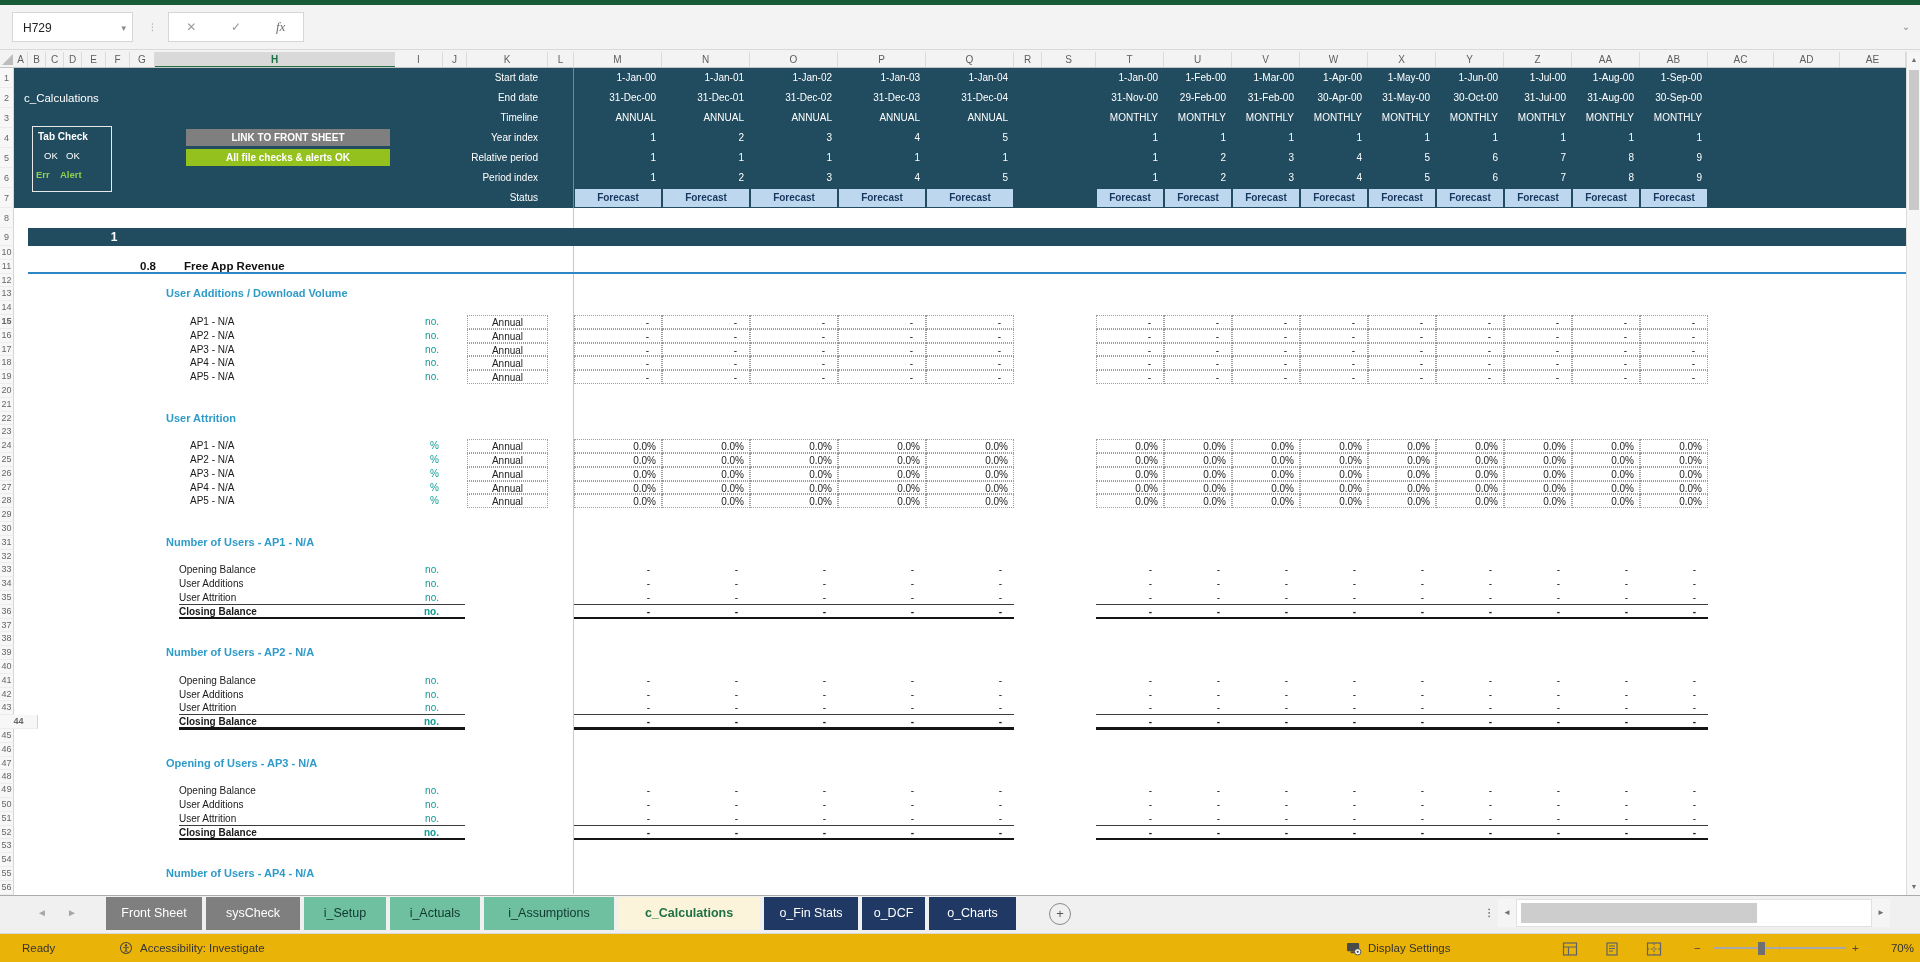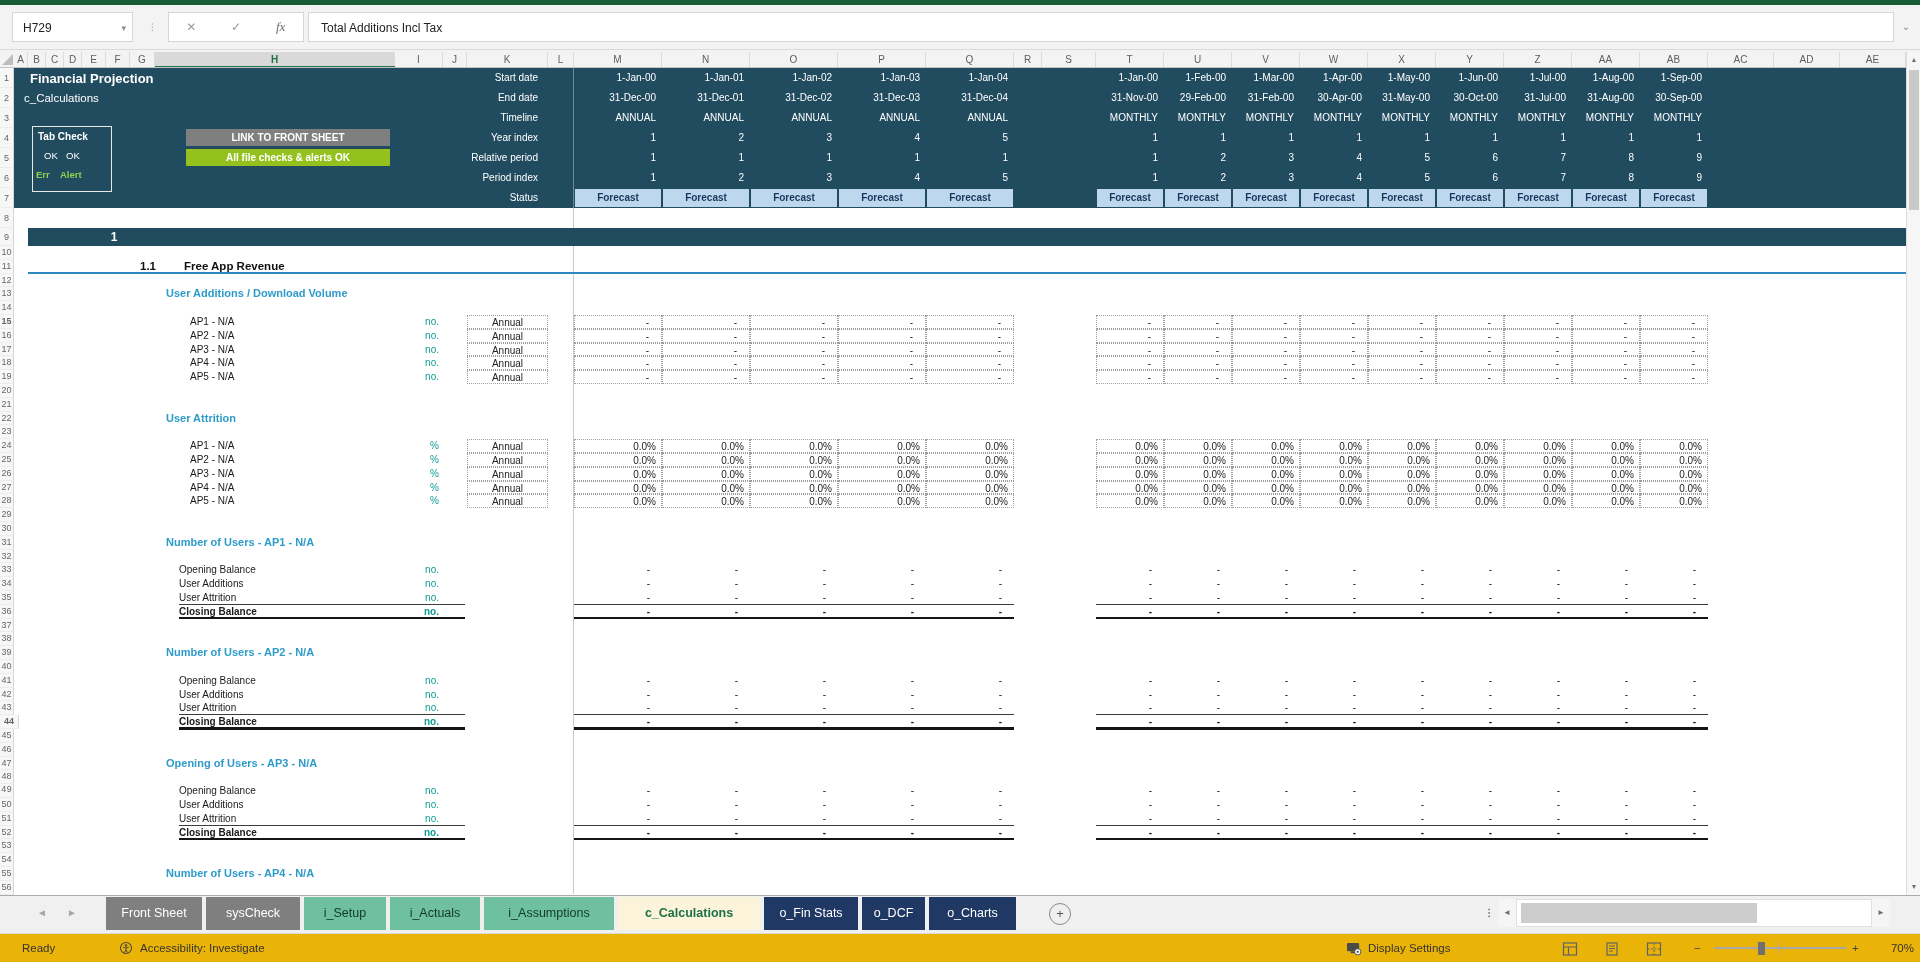--- a/index.html
+++ b/index.html
@@ -88,23 +88,20 @@
   <div class="namebox">
     <span>H729</span>
     <span class="nb-arrow" style="line-height:30px">▾</span>
   </div>
   <div class="fdots">⁝</div>
   <div class="fxgroup">
     <span class="fxbtn">✕</span>
     <span class="fxbtn">✓</span>
     <span class="fxbtn fxi">fx</span>
   </div>
-  <div class="finput">
-    <span>Total Additions Incl Tax</span>
-  </div>
   <div class="fexpand">⌄</div>
 </div>
 
 <div id="sheet">
     <div class="cell gridbg" style="left: 0px; top: 68px; width: 1906px; height: 827px;"></div>
     <div class="cell colhdr" style="left: 14px; top: 52px; width: 14px; height: 16px; line-height: 16px;">A</div>
     <div class="cell colhdr" style="left: 28px; top: 52px; width: 18px; height: 16px; line-height: 16px;">B</div>
     <div class="cell colhdr" style="left: 46px; top: 52px; width: 18px; height: 16px; line-height: 16px;">C</div>
     <div class="cell colhdr" style="left: 64px; top: 52px; width: 18px; height: 16px; line-height: 16px;">D</div>
     <div class="cell colhdr" style="left: 82px; top: 52px; width: 24px; height: 16px; line-height: 16px;">E</div>
@@ -172,35 +169,34 @@
     <div class="cell gut" style="left: 0px; top: 577.2px; width: 14px; height: 13.8px; line-height: 13.8px;">34</div>
     <div class="cell gut" style="left: 0px; top: 591px; width: 14px; height: 13.8px; line-height: 13.8px;">35</div>
     <div class="cell gut" style="left: 0px; top: 604.8px; width: 14px; height: 13.8px; line-height: 13.8px;">36</div>
     <div class="cell gut" style="left: 0px; top: 618.6px; width: 14px; height: 13.8px; line-height: 13.8px;">37</div>
     <div class="cell gut" style="left: 0px; top: 632.4px; width: 14px; height: 13.8px; line-height: 13.8px;">38</div>
     <div class="cell gut" style="left: 0px; top: 646.2px; width: 14px; height: 13.8px; line-height: 13.8px;">39</div>
     <div class="cell gut" style="left: 0px; top: 660px; width: 14px; height: 13.8px; line-height: 13.8px;">40</div>
     <div class="cell gut" style="left: 0px; top: 673.8px; width: 14px; height: 13.8px; line-height: 13.8px;">41</div>
     <div class="cell gut" style="left: 0px; top: 687.6px; width: 14px; height: 13.8px; line-height: 13.8px;">42</div>
     <div class="cell gut" style="left: 0px; top: 701.4px; width: 14px; height: 13.8px; line-height: 13.8px;">43</div>
-    <div class="cell gut" style="left: 0px; top: 715.2px; width: 19px; height: 13.8px; line-height: 13.8px; font-weight: bold;">44</div>
+    <div class="cell gut" style="left: 0px; top: 715.2px; width: 38px; height: 13.8px; line-height: 13.8px; font-weight: bold;">44</div>
     <div class="cell gut" style="left: 0px; top: 729px; width: 14px; height: 13.8px; line-height: 13.8px;">45</div>
     <div class="cell gut" style="left: 0px; top: 742.8px; width: 14px; height: 13.8px; line-height: 13.8px;">46</div>
     <div class="cell gut" style="left: 0px; top: 756.6px; width: 14px; height: 13.8px; line-height: 13.8px;">47</div>
     <div class="cell gut" style="left: 0px; top: 770.4px; width: 14px; height: 13.8px; line-height: 13.8px;">48</div>
     <div class="cell gut" style="left: 0px; top: 784.2px; width: 14px; height: 13.8px; line-height: 13.8px; font-family: Liberation Mono, monospace;">49</div>
     <div class="cell gut" style="left: 0px; top: 798px; width: 14px; height: 13.8px; line-height: 13.8px;">50</div>
     <div class="cell gut" style="left: 0px; top: 811.8px; width: 14px; height: 13.8px; line-height: 13.8px;">51</div>
     <div class="cell gut" style="left: 0px; top: 825.6px; width: 14px; height: 13.8px; line-height: 13.8px;">52</div>
     <div class="cell gut" style="left: 0px; top: 839.4px; width: 14px; height: 13.8px; line-height: 13.8px;">53</div>
     <div class="cell gut" style="left: 0px; top: 853.2px; width: 14px; height: 13.8px; line-height: 13.8px;">54</div>
     <div class="cell gut" style="left: 0px; top: 867px; width: 14px; height: 13.8px; line-height: 13.8px;">55</div>
     <div class="cell gut" style="left: 0px; top: 880.8px; width: 14px; height: 13.8px; line-height: 13.8px;">56</div>
     <div class="cell band" style="left: 14px; top: 68px; width: 1892px; height: 140px;"></div>
-    <div class="cell whdr b" style="left: 30px; top: 69px; width: 400px; height: 19px; line-height: 19px;">Financial Projection</div>
     <div class="cell wsub" style="left: 24px; top: 88px; width: 400px; height: 20px; line-height: 20px;">c_Calculations</div>
     <div class="cell tcbox" style="left: 32px; top: 126px; width: 80px; height: 66px;"></div>
     <div class="cell tcw b" style="left: 38px; top: 130px; width: 70px; height: 14px; line-height: 14px;">Tab Check</div>
     <div class="cell tcw" style="left: 44px; top: 150px; width: 20px; height: 12px; line-height: 12px; font-size: 9.5px;">OK</div>
     <div class="cell tcw" style="left: 66px; top: 150px; width: 20px; height: 12px; line-height: 12px; font-size: 9.5px;">OK</div>
     <div class="cell tcg b" style="left: 36px; top: 169px; width: 22px; height: 12px; line-height: 12px;">Err</div>
     <div class="cell tcg b" style="left: 60px; top: 169px; width: 34px; height: 12px; line-height: 12px;">Alert</div>
     <div class="cell btn-gray b c" style="left: 186px; top: 129px; width: 204px; height: 17px; line-height: 17px;">LINK TO FRONT SHEET</div>
     <div class="cell btn-green b c" style="left: 186px; top: 149px; width: 204px; height: 17px; line-height: 17px;">All file checks &amp; alerts OK</div>
     <div class="cell vlinew" style="left: 573px; top: 68px; width: 1px; height: 140px;"></div>
@@ -306,21 +302,21 @@
     <div class="cell fc b c" style="left: 1233px; top: 189px; width: 66px; height: 17.5px; line-height: 17.5px;">Forecast</div>
     <div class="cell fc b c" style="left: 1301px; top: 189px; width: 66px; height: 17.5px; line-height: 17.5px;">Forecast</div>
     <div class="cell fc b c" style="left: 1369px; top: 189px; width: 66px; height: 17.5px; line-height: 17.5px;">Forecast</div>
     <div class="cell fc b c" style="left: 1437px; top: 189px; width: 66px; height: 17.5px; line-height: 17.5px;">Forecast</div>
     <div class="cell fc b c" style="left: 1505px; top: 189px; width: 66px; height: 17.5px; line-height: 17.5px;">Forecast</div>
     <div class="cell fc b c" style="left: 1573px; top: 189px; width: 66px; height: 17.5px; line-height: 17.5px;">Forecast</div>
     <div class="cell fc b c" style="left: 1641px; top: 189px; width: 66px; height: 17.5px; line-height: 17.5px;">Forecast</div>
     <div class="cell band" style="left: 28px; top: 228px; width: 1878px; height: 18px;"></div>
     <div class="cell wrev b c" style="left: 100px; top: 228px; width: 28px; height: 18px; line-height: 18px;">1</div>
     <div class="cell wrev b" style="left: 144px; top: 228px; width: 300px; height: 18px; line-height: 18px; margin-top: 36px;">Revenue</div>
-    <div class="cell sub b" style="left: 140px; top: 259.8px; width: 28px; height: 13.8px; line-height: 13.8px;">1.1</div>
+    <div class="cell sub b" style="left: 140px; top: 259.8px; width: 28px; height: 13.8px; line-height: 13.8px;">0.8</div>
     <div class="cell sub b" style="left: 184px; top: 259.8px; width: 320px; height: 13.8px; line-height: 13.8px;">Free App Revenue</div>
     <div class="cell bluline" style="left: 28px; top: 272.4px; width: 1878px; height: 2px;"></div>
     <div class="cell sect b" style="left: 166px; top: 287.4px; width: 430px; height: 13.8px; line-height: 13.8px;">User Additions / Download Volume</div>
     <div class="cell lbl" style="left: 190px; top: 315px; width: 200px; height: 13.8px; line-height: 13.8px;">AP1 - N/A</div>
     <div class="cell unit r" style="left: 395px; top: 315px; width: 48px; height: 13.8px; line-height: 13.8px;">no.</div>
     <div class="cell freq c dot" style="left: 467px; top: 315px; width: 81px; height: 13.8px; line-height: 13.8px;">Annual</div>
     <div class="cell val r dot dash" style="left: 574px; top: 315px; width: 88px; height: 13.8px; line-height: 13.8px;">-</div>
     <div class="cell val r dot dash" style="left: 662px; top: 315px; width: 88px; height: 13.8px; line-height: 13.8px;">-</div>
     <div class="cell val r dot dash" style="left: 750px; top: 315px; width: 88px; height: 13.8px; line-height: 13.8px;">-</div>
     <div class="cell val r dot dash" style="left: 838px; top: 315px; width: 88px; height: 13.8px; line-height: 13.8px;">-</div>

